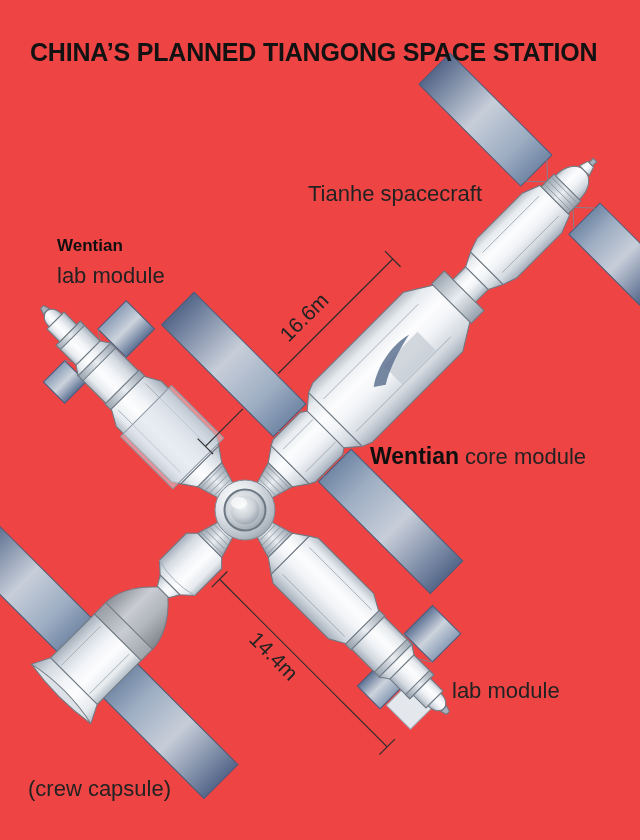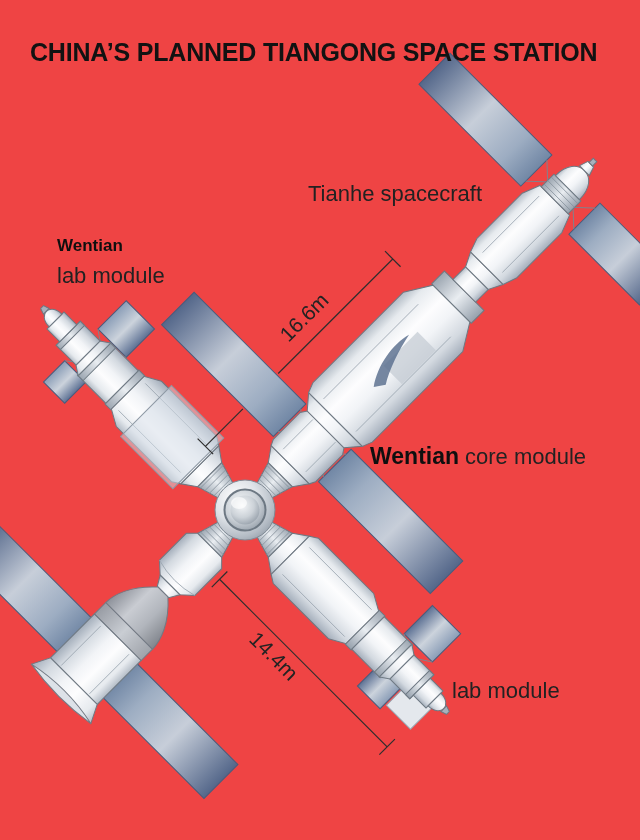--- a/index.html
+++ b/index.html
@@ -252,17 +252,18 @@
 
   <div class="lbl bold" style="left:57px; top:233px;">Wentian</div>
   <div class="lbl" style="left:57px; top:263px;">lab module</div>
 
   <div class="lbl" style="left:370px; top:443px;">
     <span class="name">Wentian</span><span class="desc">core module</span>
   </div>
 
   <div class="lbl" style="left:452px; top:678px;">lab module</div>
 
+  <div class="lbl" style="left:28px; top:776px;">(crew capsule)</div>
 
   <div class="dim-label dim-166">16.6m</div>
   <div class="dim-label dim-144">14.4m</div>
 
 </div>
 
 </body></html>

